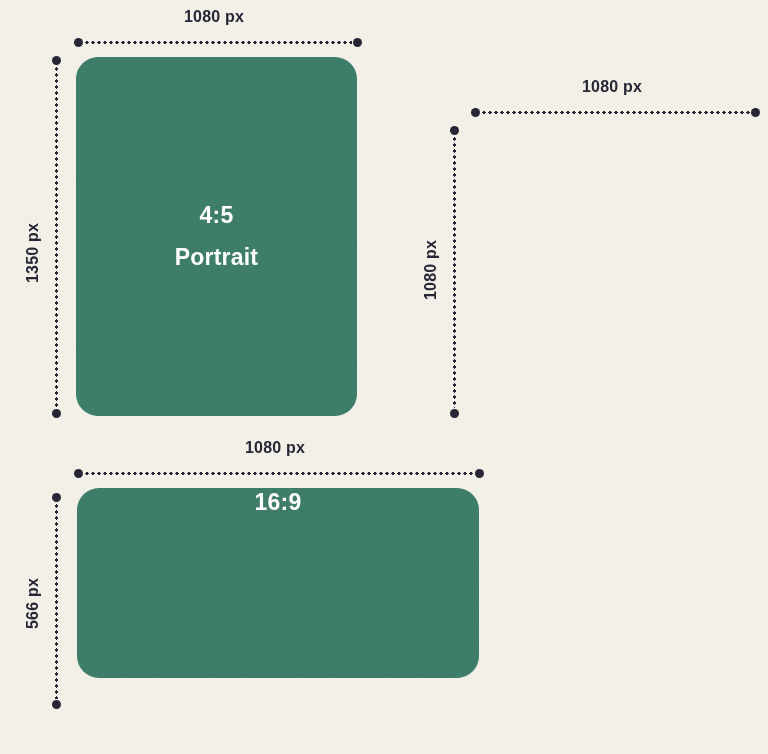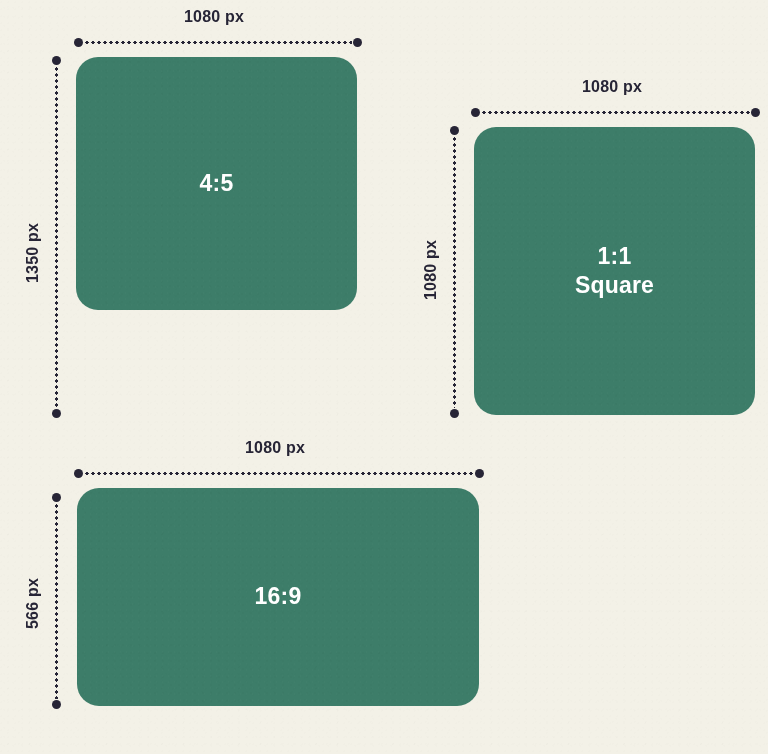--- a/index.html
+++ b/index.html
@@ -71,23 +71,23 @@
   }
   .card .kind {
     font-size: 23px;
     font-weight: bold;
     line-height: 1.28;
     letter-spacing: .2px;
     position: relative;
     z-index: 1;
   }
 
-  #card-portrait  { left: 60px;  top: 57px;  width: 281px; height: 253px; gap: 12px; }
+  #card-portrait  { left: 60px;  top: 57px;  width: 281px; height: 359px; gap: 12px; }
   #card-square    { left: 458px; top: 127px; width: 281px; height: 288px; }
-  #card-landscape { left: 61px;  top: 488px; width: 402px; height: 218px; }
+  #card-landscape { left: 61px;  top: 488px; width: 402px; height: 190px; justify-content: space-between; }
 
   
   .dim {
     position: absolute;
   }
   .dim-h {
     height: 9px;
     display: flex;
     align-items: center;
   }
@@ -166,40 +166,37 @@
 
   <div class="dim dim-v" id="dim-portrait-h">
     <span class="dot"></span>
     <span class="dash-v"></span>
     <span class="dot"></span>
   </div>
   <div class="dim-label vertical" id="label-portrait-h">1350 px</div>
 
   <div class="card" id="card-portrait">
     <div class="ratio">4:5</div>
+    <div class="kind">Portrait</div>
   </div>
 
   <div class="dim dim-h" id="dim-square-w">
     <span class="dot"></span>
     <span class="dash-h"></span>
     <span class="dot"></span>
   </div>
   <div class="dim-label" id="label-square-w">1080 px</div>
 
   <div class="dim dim-v" id="dim-square-h">
     <span class="dot"></span>
     <span class="dash-v"></span>
     <span class="dot"></span>
   </div>
   <div class="dim-label vertical" id="label-square-h">1080 px</div>
 
-  <div class="card" id="card-square">
-    <div class="ratio">1:1</div>
-    <div class="kind">Square</div>
-  </div>
 
   <div class="dim dim-h" id="dim-landscape-w">
     <span class="dot"></span>
     <span class="dash-h"></span>
     <span class="dot"></span>
   </div>
   <div class="dim-label" id="label-landscape-w">1080 px</div>
 
   <div class="dim dim-v" id="dim-landscape-h">
     <span class="dot"></span>

